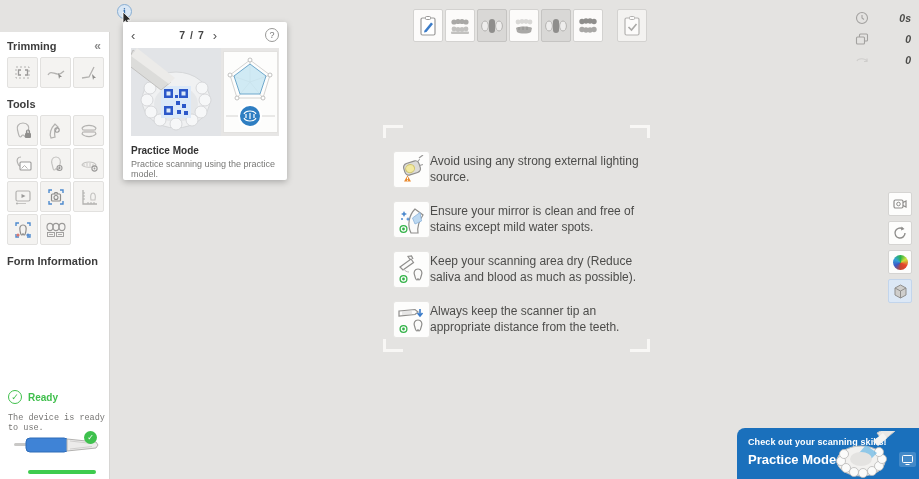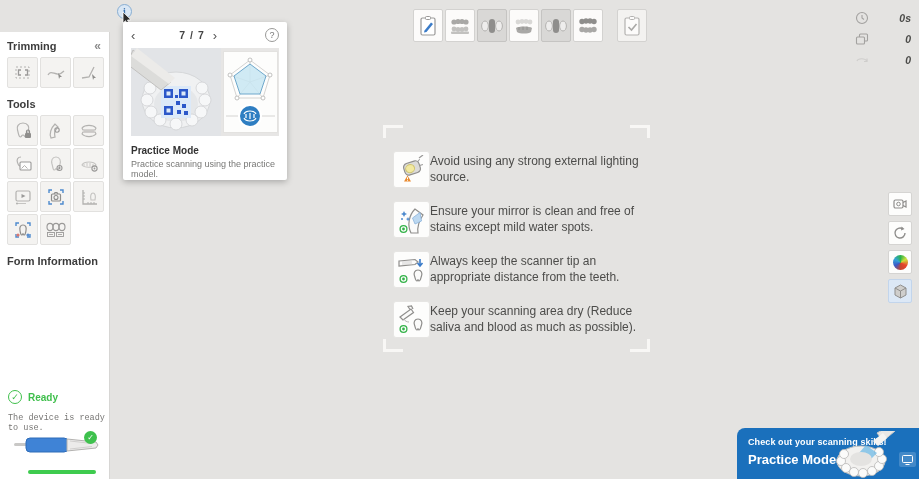--- a/index.html
+++ b/index.html
@@ -451,43 +451,43 @@
             <circle cx="6.5" cy="24" r="3.4" fill="none" stroke="#35b34a" stroke-width="1.3"></circle>
             <circle cx="6.5" cy="24" r="1.4" fill="#35b34a"></circle>
           </svg>
         </div>
         <div class="cl-text">Ensure your mirror is clean and free of stains except mild water spots.</div>
       </div>
 
       <div class="cl-item">
         <div class="cl-icon">
           <svg width="30" height="30" viewBox="0 0 30 30">
+            <path d="M3 12 L14 4 L16.5 7.5 L6 15 Z" fill="#fbfbfa" stroke="#8f8e8c" stroke-width="1.2"></path>
+            <path d="M13 4.5 L11 1.5 L14.5 1 L16 4" fill="none" stroke="#8f8e8c" stroke-width="1.2"></path>
+            <path d="M6.5 14 C8 16 10 17 12 17" fill="none" stroke="#b3b2b0" stroke-width="1"></path>
+            <path d="M21 14 C17.5 14 16.5 17.5 17.5 20 C18.3 22 18.3 25 20 25 C20.8 25 20.8 23.5 21 23.5 C21.2 23.5 21.2 25 22 25 C23.7 25 23.7 22 24.5 20 C25.5 17.5 24.5 14 21 14 Z" fill="#fbfbfa" stroke="#8f8e8c" stroke-width="1.2"></path>
+            <circle cx="6.5" cy="24" r="3.4" fill="none" stroke="#35b34a" stroke-width="1.3"></circle>
+            <circle cx="6.5" cy="24" r="1.4" fill="#35b34a"></circle>
+          </svg>
+        </div>
+        <div class="cl-text">Keep your scanning area dry (Reduce saliva and blood as much as possible).</div>
+      </div>
+
+      <div class="cl-item">
+        <div class="cl-icon">
+          <svg width="30" height="30" viewBox="0 0 30 30">
             <path d="M2 6 L18 4.5 L21 7 L18 9.5 L2 11 Z" fill="#fbfbfa" stroke="#8f8e8c" stroke-width="1.2"></path>
             <path d="M5 7 h10 M5 9 h10" stroke="#c9c8c6" stroke-width="0.8"></path>
             <path d="M23 4 v6 M20.5 8 L23 11 L25.5 8" fill="none" stroke="#3a7bc8" stroke-width="1.6"></path>
             <path d="M21 15 C17.5 15 16.5 18.5 17.5 21 C18.3 23 18.3 26 20 26 C20.8 26 20.8 24.5 21 24.5 C21.2 24.5 21.2 26 22 26 C23.7 26 23.7 23 24.5 21 C25.5 18.5 24.5 15 21 15 Z" fill="#fbfbfa" stroke="#8f8e8c" stroke-width="1.2"></path>
             <circle cx="6.5" cy="24" r="3.4" fill="none" stroke="#35b34a" stroke-width="1.3"></circle>
             <circle cx="6.5" cy="24" r="1.4" fill="#35b34a"></circle>
           </svg>
         </div>
         <div class="cl-text">Always keep the scanner tip an appropriate distance from the teeth.</div>
-      </div>
-
-      <div class="cl-item">
-        <div class="cl-icon">
-          <svg width="30" height="30" viewBox="0 0 30 30">
-            <path d="M3 12 L14 4 L16.5 7.5 L6 15 Z" fill="#fbfbfa" stroke="#8f8e8c" stroke-width="1.2"></path>
-            <path d="M13 4.5 L11 1.5 L14.5 1 L16 4" fill="none" stroke="#8f8e8c" stroke-width="1.2"></path>
-            <path d="M6.5 14 C8 16 10 17 12 17" fill="none" stroke="#b3b2b0" stroke-width="1"></path>
-            <path d="M21 14 C17.5 14 16.5 17.5 17.5 20 C18.3 22 18.3 25 20 25 C20.8 25 20.8 23.5 21 23.5 C21.2 23.5 21.2 25 22 25 C23.7 25 23.7 22 24.5 20 C25.5 17.5 24.5 14 21 14 Z" fill="#fbfbfa" stroke="#8f8e8c" stroke-width="1.2"></path>
-            <circle cx="6.5" cy="24" r="3.4" fill="none" stroke="#35b34a" stroke-width="1.3"></circle>
-            <circle cx="6.5" cy="24" r="1.4" fill="#35b34a"></circle>
-          </svg>
-        </div>
-        <div class="cl-text">Keep your scanning area dry (Reduce saliva and blood as much as possible).</div>
       </div>
 
     </div>
   </div>
 
   <div class="right-toolbar">
     <button class="rt-btn">
       <svg width="16" height="16" viewBox="0 0 16 16">
         <rect x="2" y="4" width="9" height="8" rx="1.5" fill="none" stroke="#8f8e8c" stroke-width="1.2"></rect>
         <circle cx="6.5" cy="8" r="1.8" fill="none" stroke="#8f8e8c" stroke-width="1"></circle>

